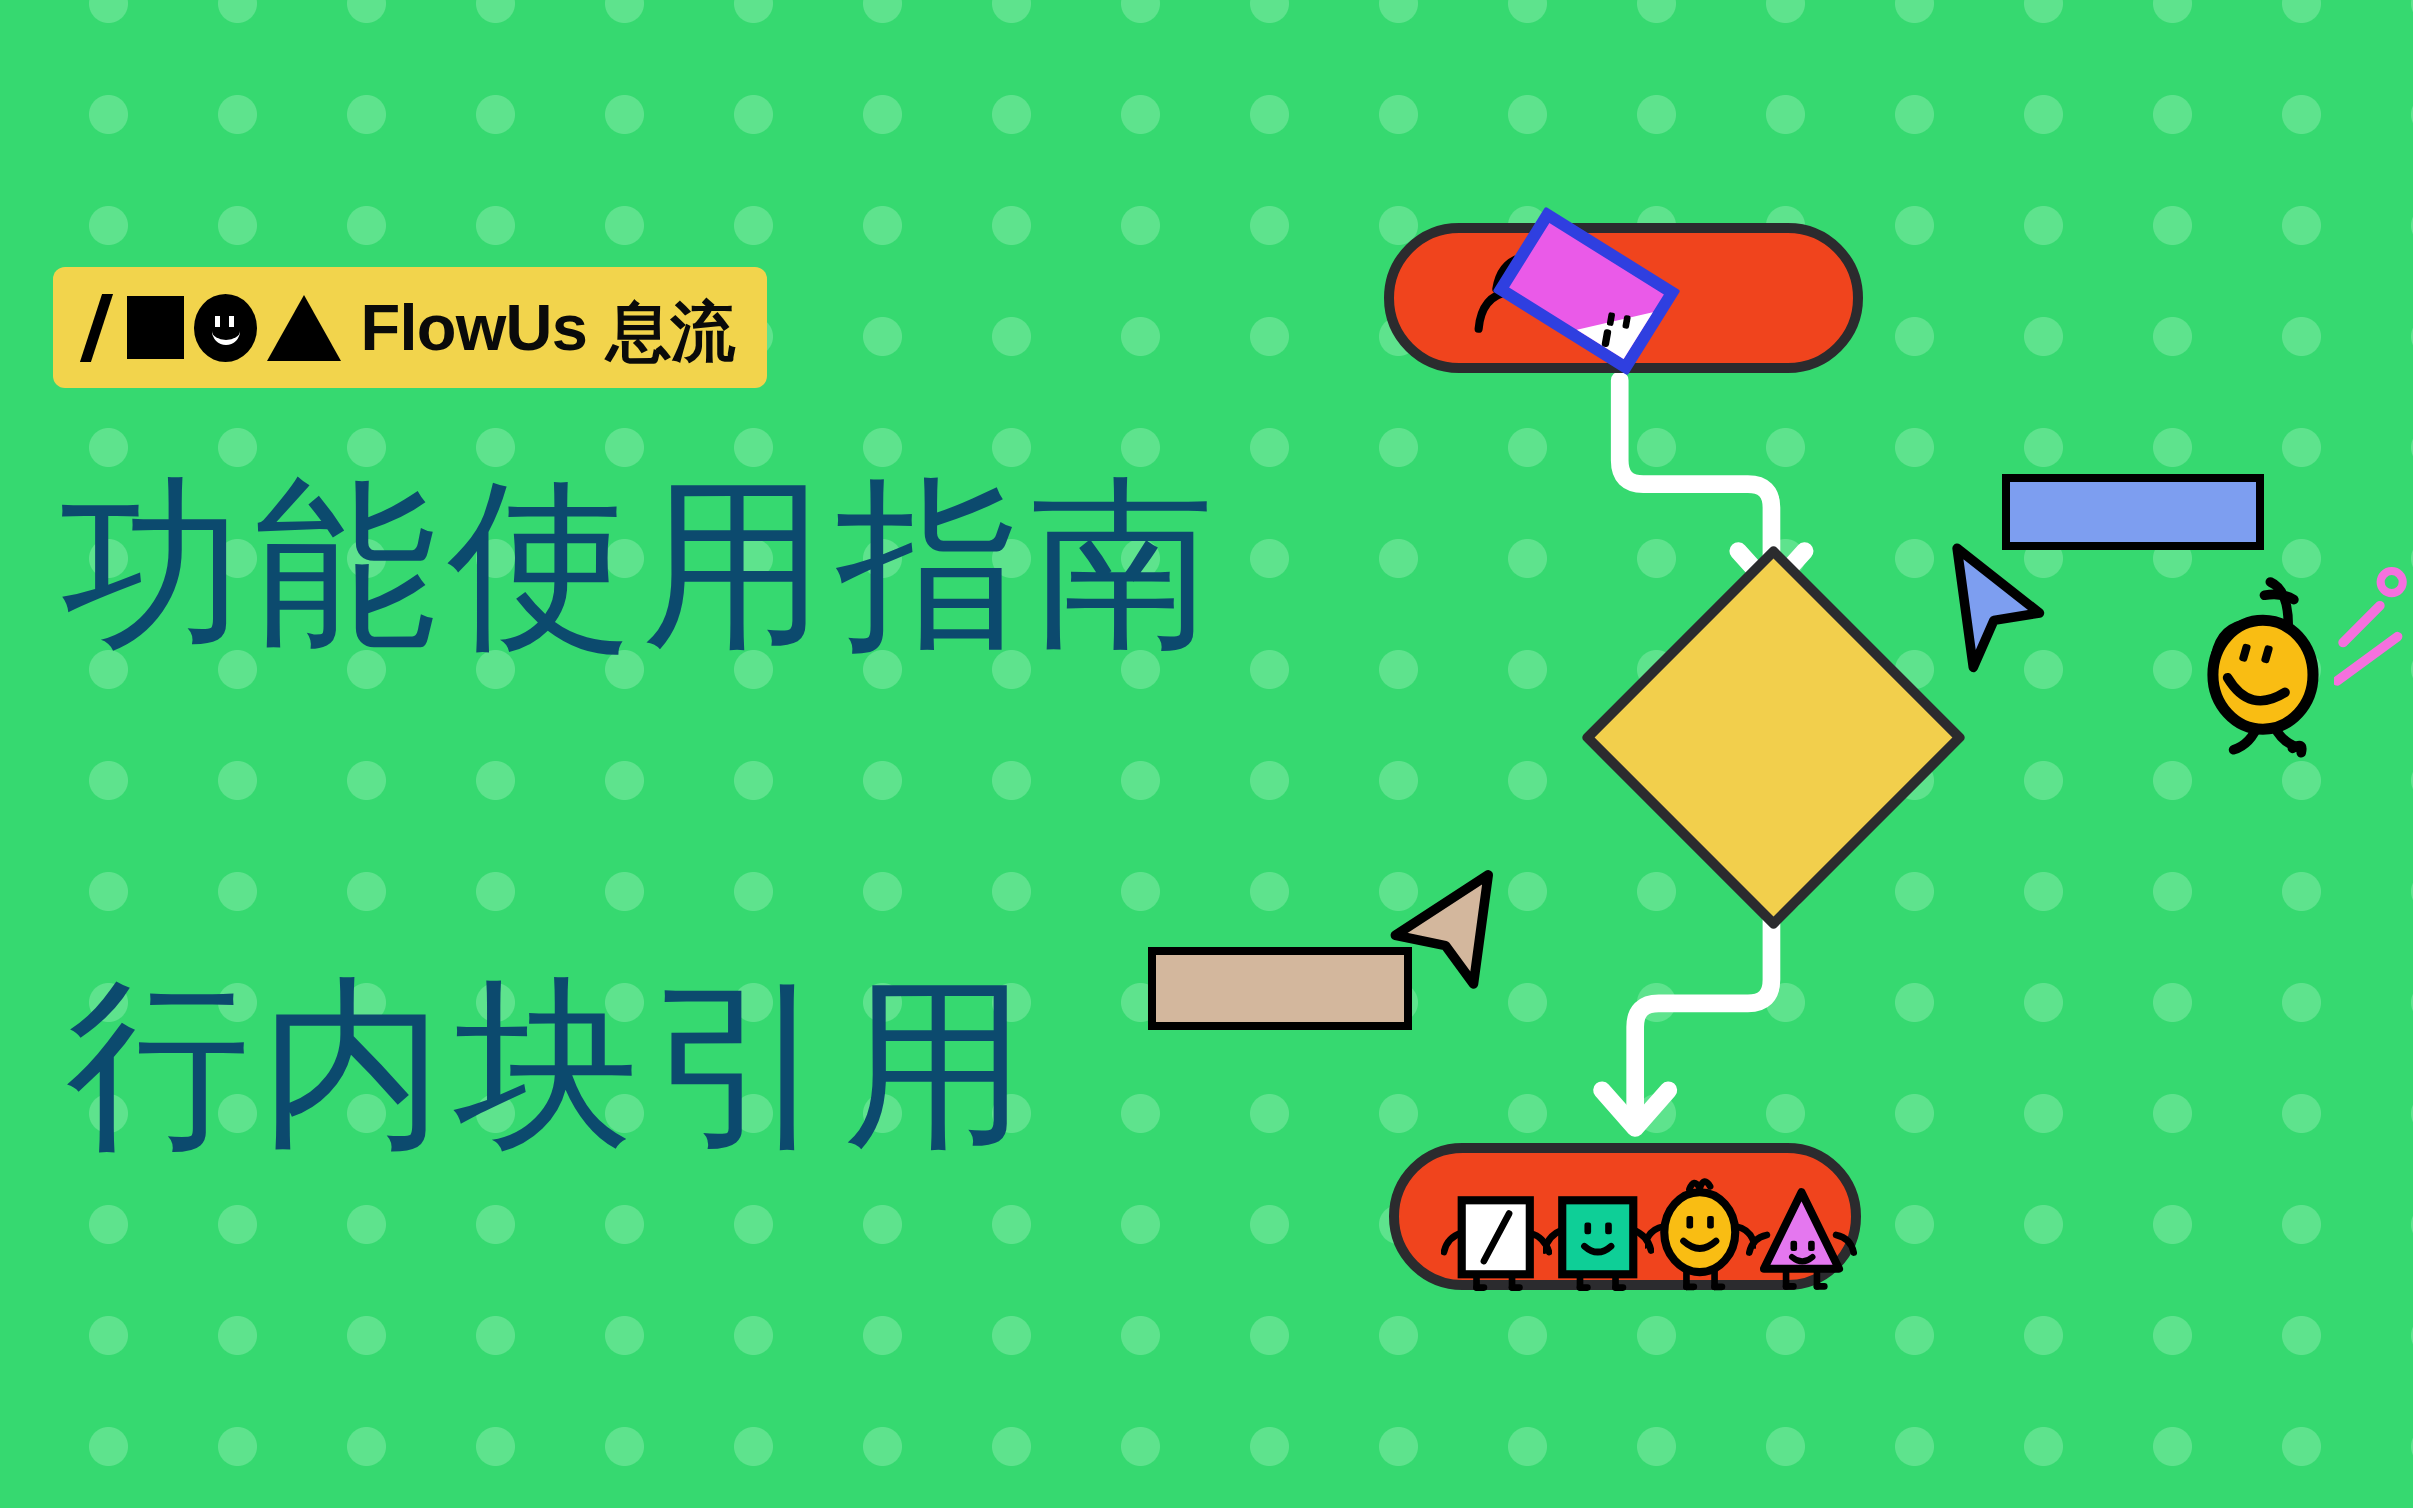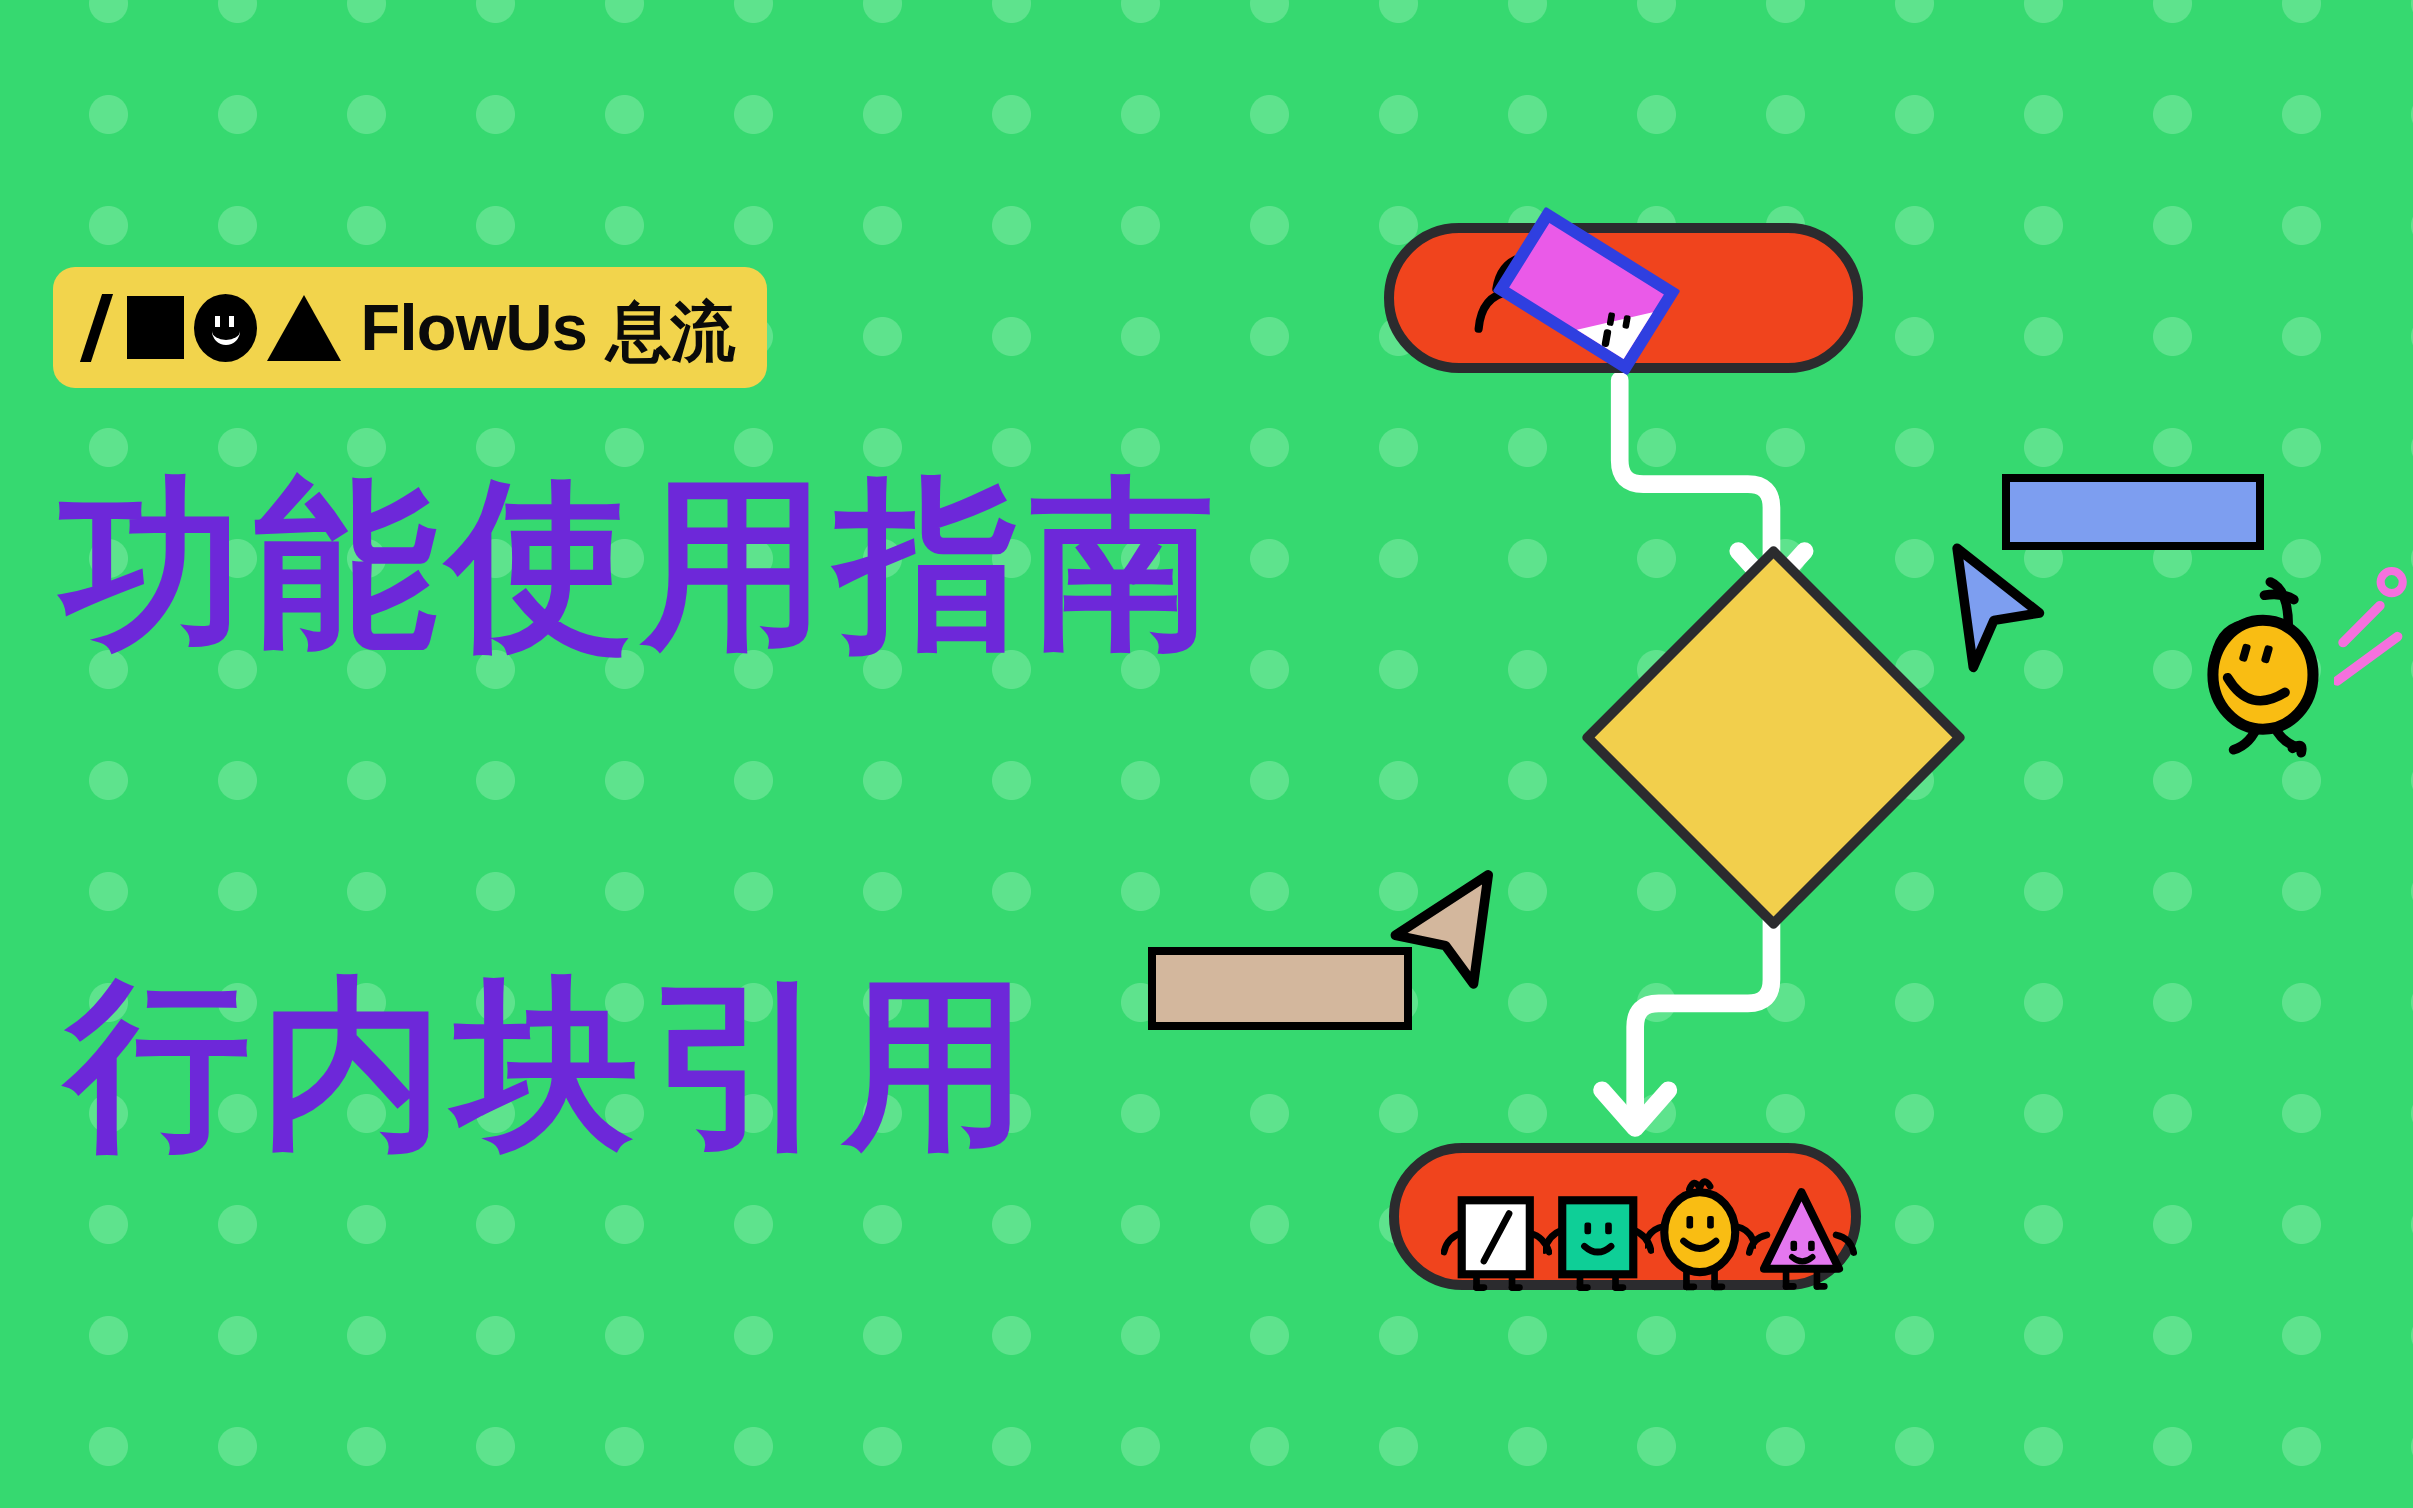--- a/index.html
+++ b/index.html
@@ -18,21 +18,21 @@
     background-size:129px 111px;
     background-position:44px 59px;
     pointer-events:none;
   }
 
   
   .badge{
     position:absolute;left:53px;top:267px;
     height:121px;
     background:#f2d44c;
-    border-radius:22px;
+    border-radius:12px;
     display:flex;align-items:center;
     padding:0 32px 0 34px;
     box-sizing:border-box;
     gap:19px;
   }
   .logo-marks{display:flex;align-items:center;gap:10.3px;}
   .m-slash{
     width:29.5px;height:68px;position:relative;
   }
   .m-slash::before{
@@ -58,21 +58,21 @@
   }
   .brand-text{
     font-size:65px;font-weight:700;color:#0a0a0a;letter-spacing:-0.7px;
     white-space:nowrap;line-height:1;
     font-family:"Liberation Sans","DejaVu Sans",sans-serif;
   }
   .brand-cn{font-family:"DejaVu Sans",sans-serif;font-weight:700;margin-top:7px;}
 
   
   .headline{
-    position:absolute;color:#6d28d9;font-weight:700;
+    position:absolute;color:#0c4a6e;font-weight:400;
     font-family:"DejaVu Sans",sans-serif;
     line-height:1;white-space:nowrap;letter-spacing:10.3px;
   }
   .h1{left:59px;top:472px;font-size:184px;}
   .h2{left:66px;top:972px;font-size:184px;}
 
   
   .pill{
     position:absolute;background:#f0441d;
     border:10.3px solid #2b2b2e;border-radius:88px;

